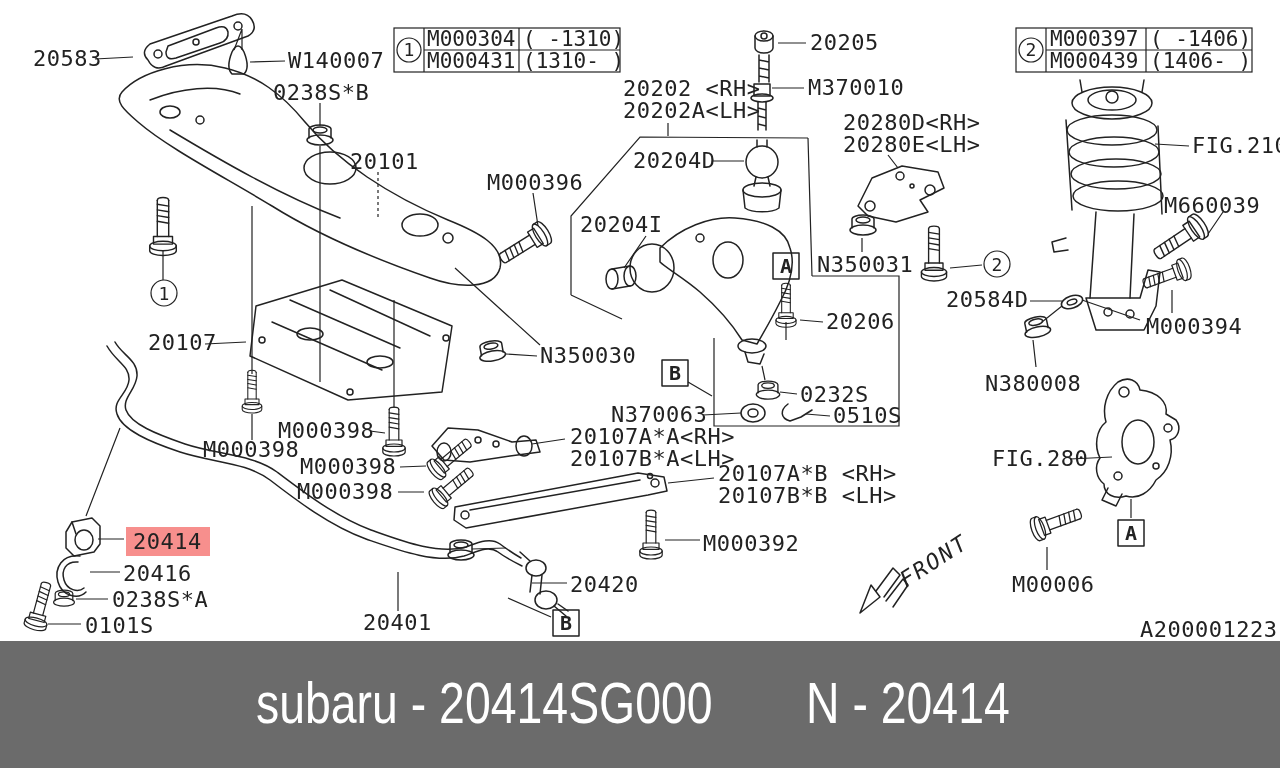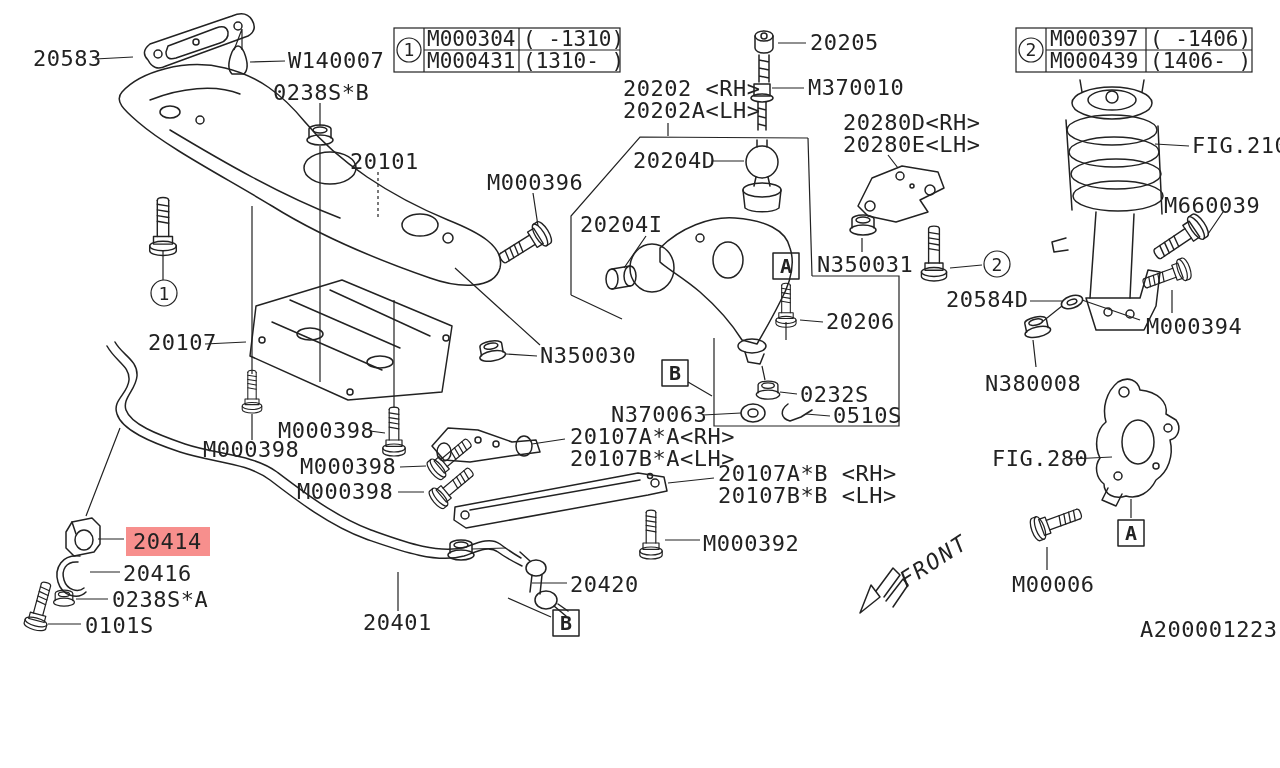--- a/index.html
+++ b/index.html
@@ -289,14 +289,18 @@
   <text class="lbl" x="85" y="633">0101S</text>
   <text class="lbl" x="363" y="630">20401</text>
   <text class="lbl" x="570" y="592">20420</text>
   <text class="lbl" x="703" y="551">M000392</text>
   <text class="lbl" x="1012" y="592">M00006</text>
   <text class="frontlbl" transform="translate(906,588) rotate(-33)">FRONT</text>
   <text class="lbl" x="1140" y="637">A200001223</text>
 </svg>
 
 
-
+<div class="footer">
+  <span class="f-left">subaru - 20414SG000</span>
+  <span class="f-right">N - 20414</span>
 </div>
 
+</div>
+
 </body></html>

